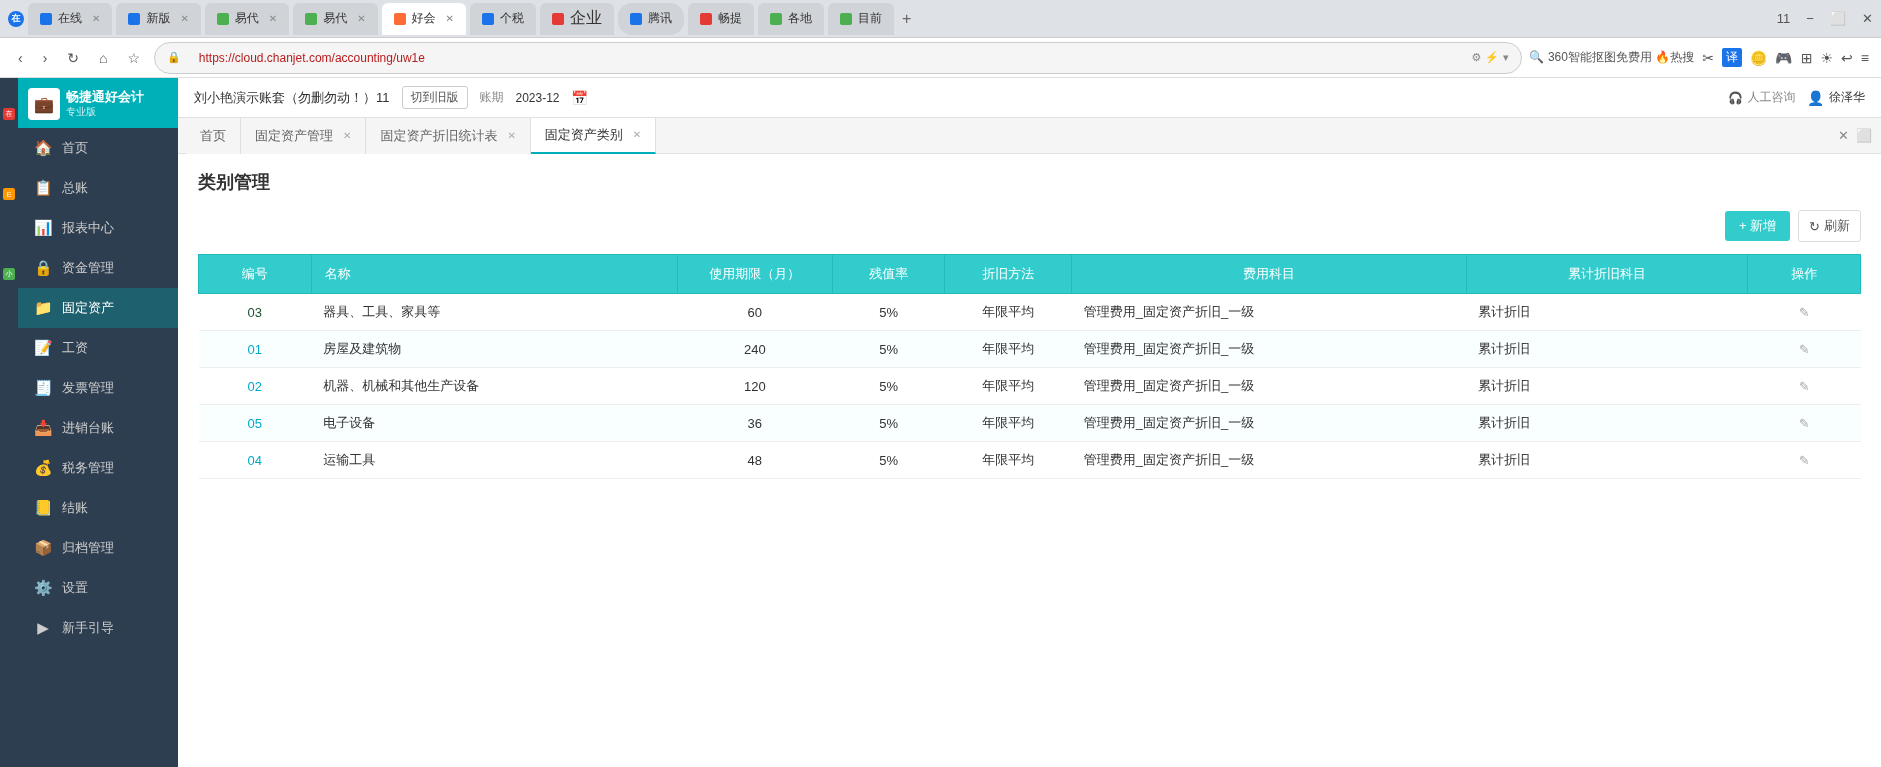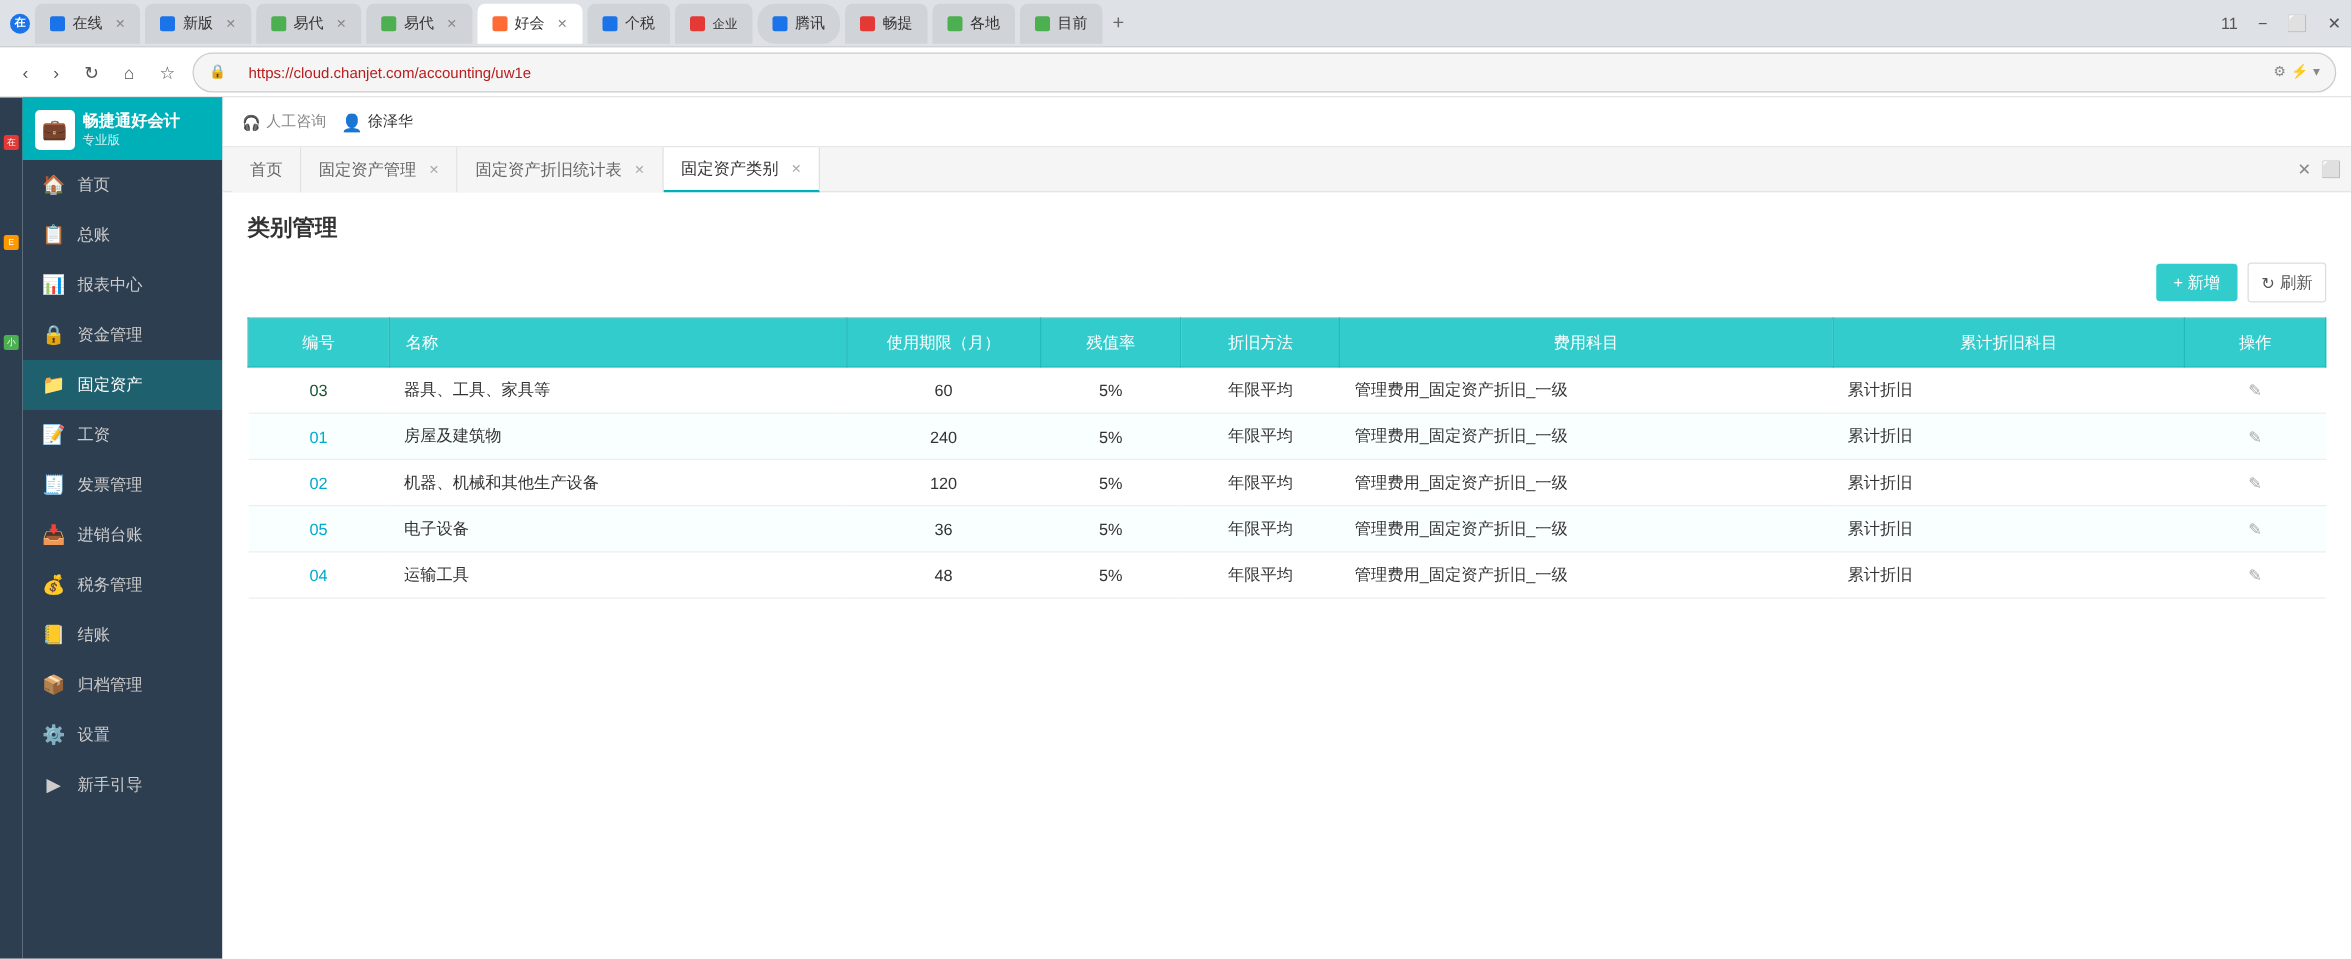--- a/index.html
+++ b/index.html
@@ -101,21 +101,21 @@
   </div>
   <div class="browser-tab" style="font-size:12px;">
     <span style="width:12px;height:12px;background:#ff6b35;border-radius:2px;display:inline-block;"></span>
     <span>好会</span>
     <span class="tab-close">✕</span>
   </div>
   <div class="browser-tab inactive" style="font-size:12px;">
     <span style="width:12px;height:12px;background:#1a73e8;border-radius:2px;display:inline-block;"></span>
     <span>个税</span>
   </div>
-  <div class="browser-tab inactive" style="font-size:10px;font-family:Liberation Serif, serif;">
+  <div class="browser-tab inactive" style="font-size:16px;font-family:Liberation Serif, serif;">
     <span style="width:12px;height:12px;background:#e53935;border-radius:2px;display:inline-block;"></span>
     <span>企业</span>
   </div>
   <div class="browser-tab inactive" style="font-size:12px;border-radius:14px;">
     <span style="width:12px;height:12px;background:#1a73e8;border-radius:2px;display:inline-block;"></span>
     <span>腾讯</span>
   </div>
   <div class="browser-tab inactive" style="font-size:12px;">
     <span style="width:12px;height:12px;background:#e53935;border-radius:2px;display:inline-block;"></span>
     <span>畅提</span>
@@ -143,20 +143,31 @@
   <button class="nav-btn">↻</button>
   <button class="nav-btn">⌂</button>
   <button class="nav-btn">☆</button>
   <div style="display:flex;align-items:center;gap:4px;flex:1;background:#f5f5f5;border:1px solid #ccc;border-radius:20px;padding:4px 12px;">
     <span style="font-size:11px;color:#4caf50;">🔒</span>
     <input class="address-input" style="border: none; background: transparent; flex: 1 1 0%; outline: none; font-size: 12px;" value="https://cloud.chanjet.com/accounting/uw1e">
     <span style="font-size:11px;color:#888;">⚙</span>
     <span style="font-size:11px;color:#888;">⚡</span>
     <span style="font-size:11px;color:#888;">▾</span>
   </div>
+  <div class="toolbar-right">
+    <span style="font-size:12px;color:#555;">🔍 <span>360智能抠图免费用 🔥热搜</span></span>
+    <span style="font-size:14px;">✂</span>
+    <span style="font-size:12px;background:#1a73e8;color:#fff;padding:1px 4px;border-radius:2px;">译</span>
+    <span style="font-size:14px;">🪙</span>
+    <span style="font-size:14px;">🎮</span>
+    <span style="font-size:14px;">⊞</span>
+    <span style="font-size:14px;">☀</span>
+    <span style="font-size:14px;">↩</span>
+    <span style="font-size:14px;">≡</span>
+  </div>
 </div>
 
 <div class="app-wrapper">
 
   <div style="width:18px;background:#2d3e50;display:flex;flex-direction:column;align-items:center;padding-top:30px;gap:8px;">
     <div style="width:12px;height:12px;background:#e53935;border-radius:2px;font-size:7px;color:#fff;display:flex;align-items:center;justify-content:center;">在</div>
     <div style="width:12px;height:12px;background:#ff9800;border-radius:2px;font-size:7px;color:#fff;display:flex;align-items:center;justify-content:center;margin-top:60px;">E</div>
     <div style="width:12px;height:12px;background:#4caf50;border-radius:2px;font-size:7px;color:#fff;display:flex;align-items:center;justify-content:center;margin-top:60px;">小</div>
   </div>
 
@@ -222,20 +233,27 @@
       <div class="sidebar-item">
         <span class="sidebar-item-icon">▶</span>
         <span>新手引导</span>
       </div>
     </nav>
   </div>
 
   <div class="main-content">
 
     <div class="top-bar">
+      <div class="top-bar-info">
+        <span style="font-size:13px;color:#333;">刘小艳演示账套（勿删勿动！）11</span>
+        <button class="switch-btn">切到旧版</button>
+        <span class="period-label">账期</span>
+        <span class="period-value">2023-12</span>
+        <span style="font-size:14px;color:#00b0b9;">📅</span>
+      </div>
       <div class="top-bar-right">
         <div class="service-btn">
           <span>🎧</span>
           <span>人工咨询</span>
         </div>
         <div style="display:flex;align-items:center;gap:4px;">
           <span style="font-size:14px;">👤</span>
           <span class="user-name">徐泽华</span>
         </div>
       </div>

